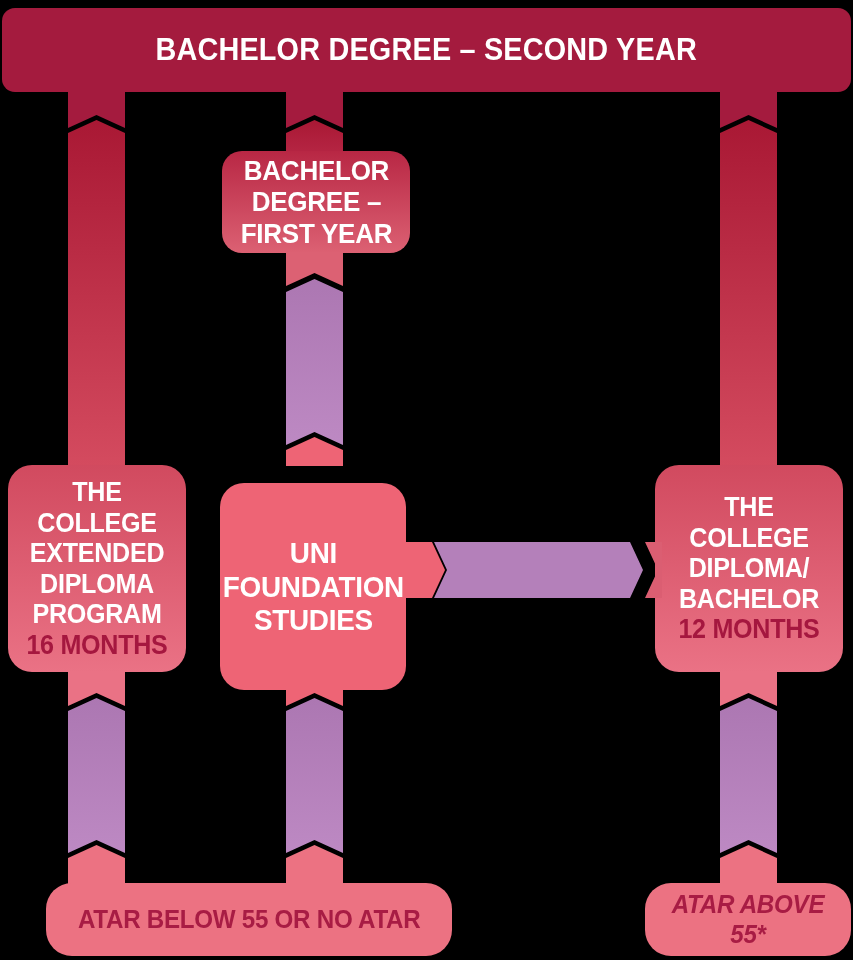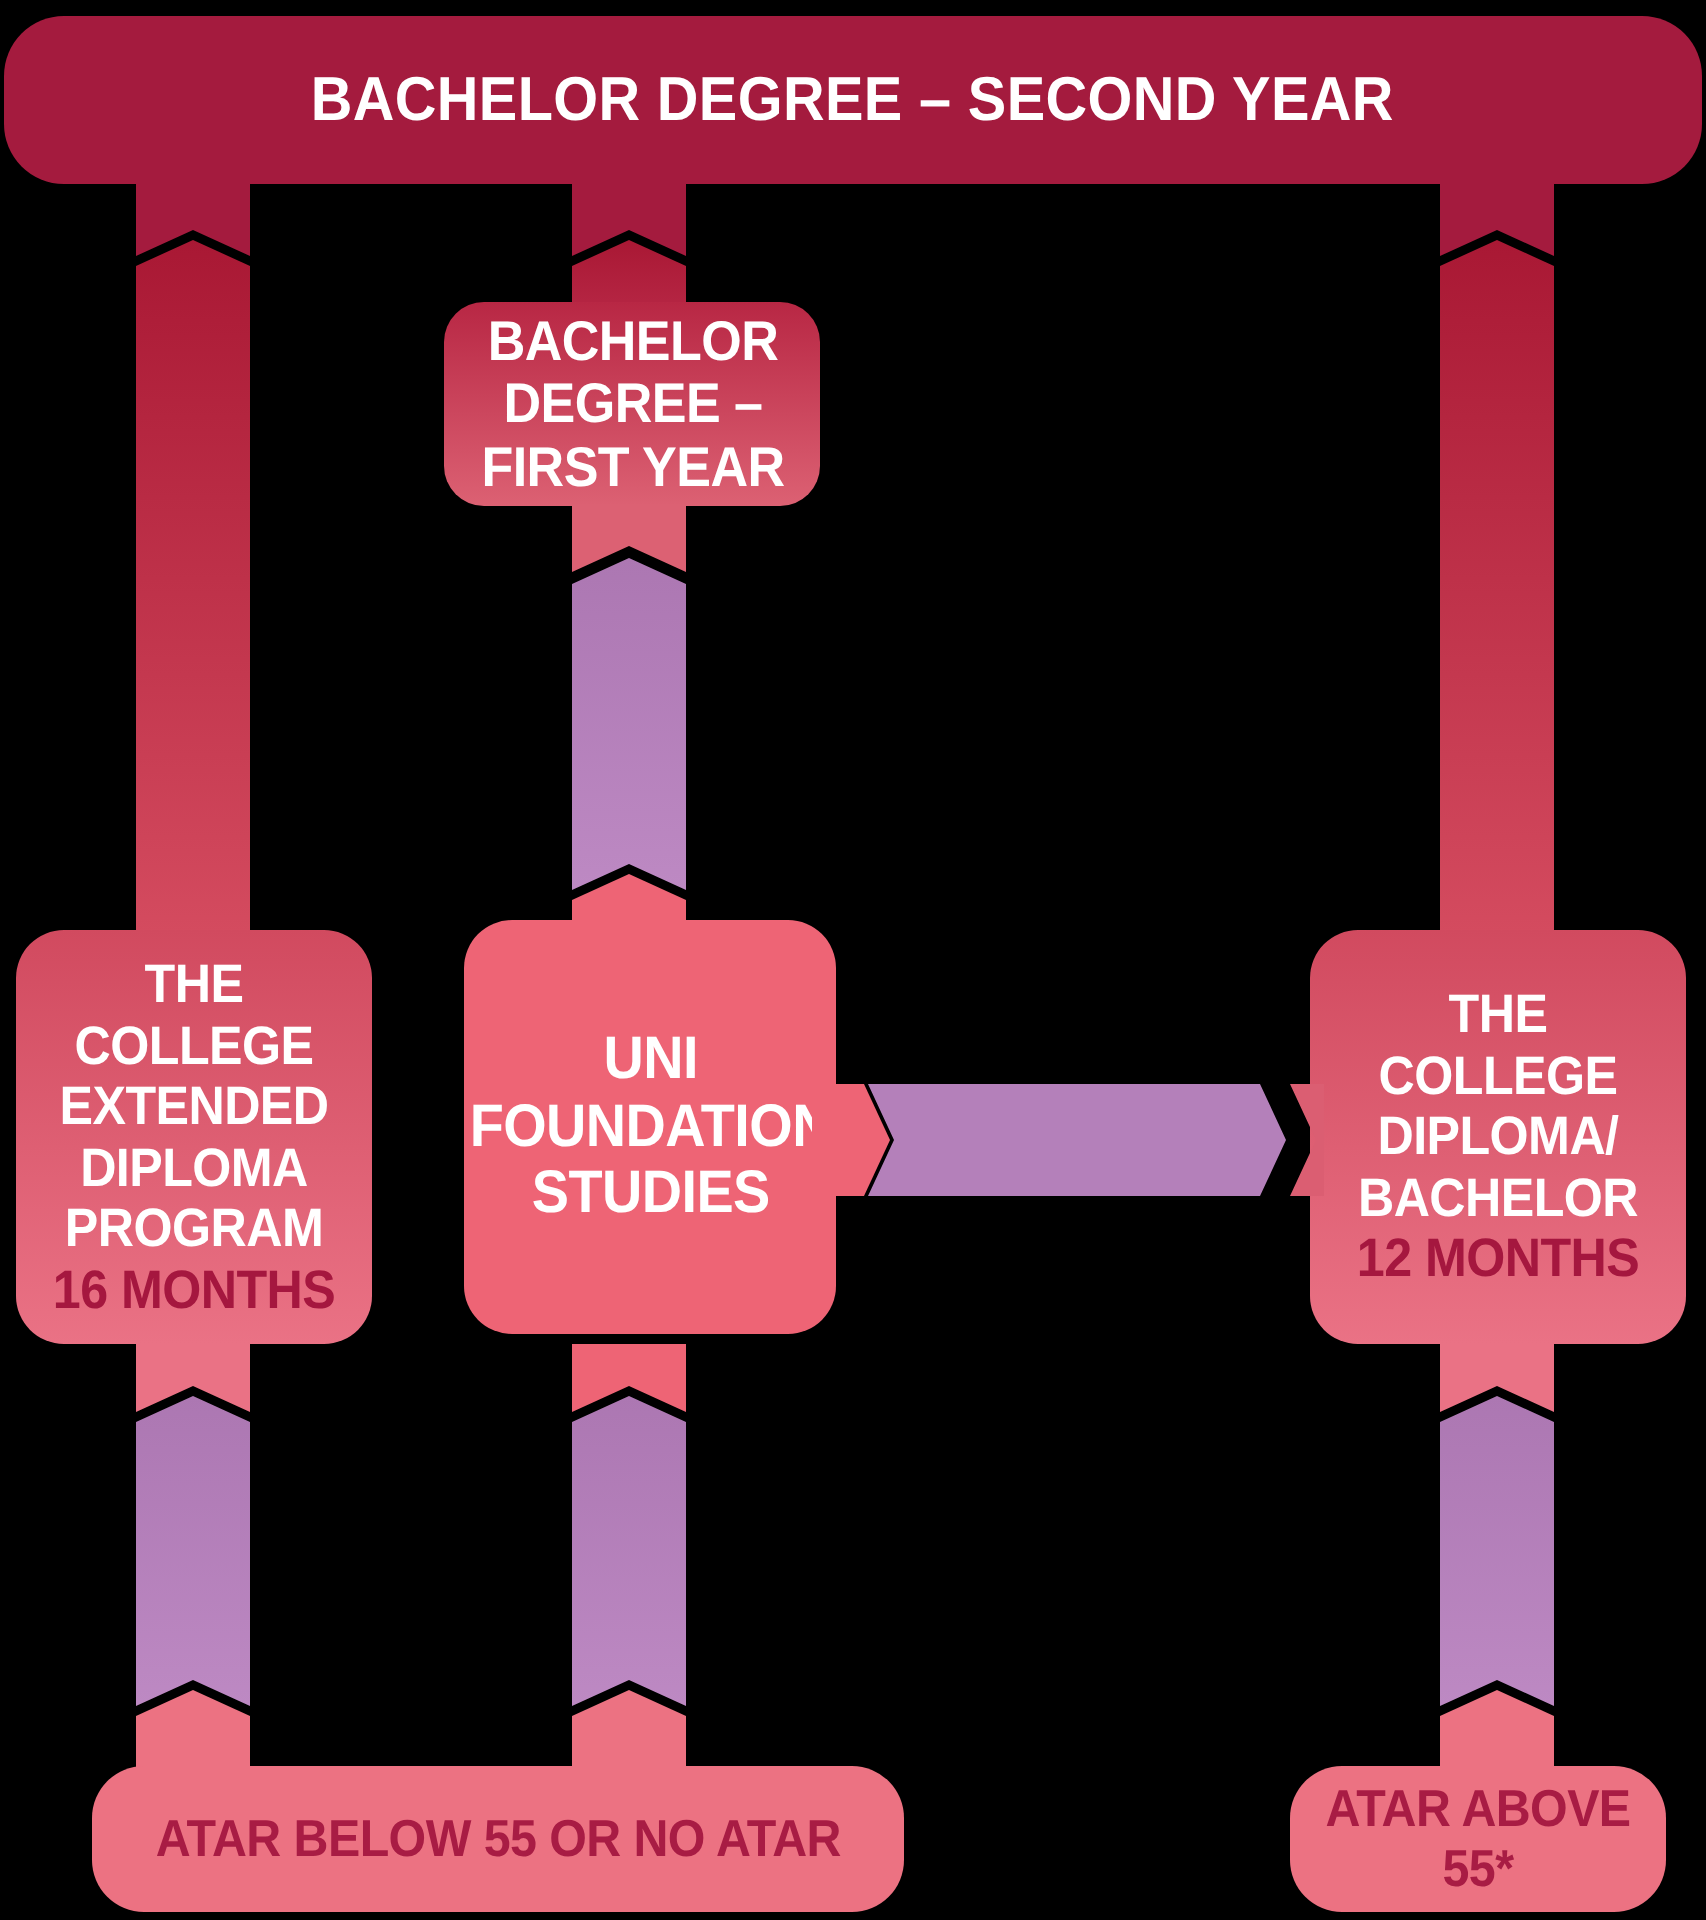--- a/index.html
+++ b/index.html
@@ -6,21 +6,21 @@
   .stage{
     position:relative;width:853px;height:960px;background:var(--background,#000);
     overflow:hidden;font-family:"Liberation Sans",sans-serif;font-weight:700;
   }
   .box{
     position:absolute;display:flex;flex-direction:column;align-items:center;justify-content:center;
     text-align:center;color:var(--text-white,#fff);
   }
   .txt{transform:scaleX(.93);transform-origin:center;letter-spacing:-.3px;line-height:1.13;}
   .banner{
-    left:2px;top:8px;width:849px;height:84px;border-radius:30px;
+    left:2px;top:8px;width:849px;height:84px;border-radius:13px;
     background:var(--banner,#A41B3E);
   }
   .banner .txt{font-size:31px;letter-spacing:.2px;}
   .seg{position:absolute;}
   
   .v-peak{clip-path:polygon(0 13px,50% 0,100% 13px,100% 100%,0 100%);}
   .v-notch{clip-path:polygon(0 0,100% 0,100% 100%,50% calc(100% - 13px),0 100%);}
   .v-both{clip-path:polygon(0 13px,50% 0,100% 13px,100% 100%,50% calc(100% - 13px),0 100%);}
   
   .h-out{clip-path:polygon(0 0,calc(100% - 13px) 0,100% 50%,calc(100% - 13px) 100%,0 100%);}
@@ -35,29 +35,29 @@
   .fill-uni{background:var(--uni-box,#EE6475);}
   .fill-boxgrad-bottom{background:var(--box-gradient-bottom,#EA7285);}
   .fill-coral{background:var(--bottom-box,#EC7282);}
   .fill-rightbox-tab{background:#DB5E72;}
   .grad-box{background:linear-gradient(180deg,var(--box-gradient-top,#D14A5F),var(--box-gradient-bottom,#EA7285));}
   .grad-fy{background:linear-gradient(180deg,var(--first-year-top,#B82744),var(--first-year-bottom,#DC6173));}
   .box-first-year{left:222px;top:151px;width:188px;height:102px;border-radius:20px;}
   .box-first-year .txt{font-size:28px;}
   .box-extended{left:8px;top:465px;width:178px;height:207px;border-radius:24px;}
   .box-extended .txt{font-size:27px;}
-  .box-uni{left:220px;top:460px;width:186px;height:207px;border-radius:24px;background:var(--uni-box,#EE6475);margin-left:12px;}
+  .box-uni{left:220px;top:483px;width:186px;height:207px;border-radius:24px;background:var(--uni-box,#EE6475);}
   .box-uni .txt{font-size:30px;}
   .box-diploma{left:655px;top:465px;width:188px;height:207px;border-radius:24px;}
   .box-diploma .txt{font-size:27px;}
   .months{color:var(--months-crimson,#A5173F);}
   .box-atar{top:883px;height:73px;border-radius:26px;background:var(--bottom-box,#EC7282);color:var(--text-crimson,#A81C44);}
   .box-atar .txt{font-size:26px;}
   .box-atar-left{left:2px;width:406px;margin-left:44px;}
-  .box-atar-right{left:645px;width:188px;}
+  .box-atar-right{left:645px;width:206px;font-style:italic;}
 </style>
 </head>
 <body>
 
 <div class="stage">
 
   <div class="box banner">
     <div class="txt">BACHELOR DEGREE – SECOND YEAR</div>
   </div>
 

